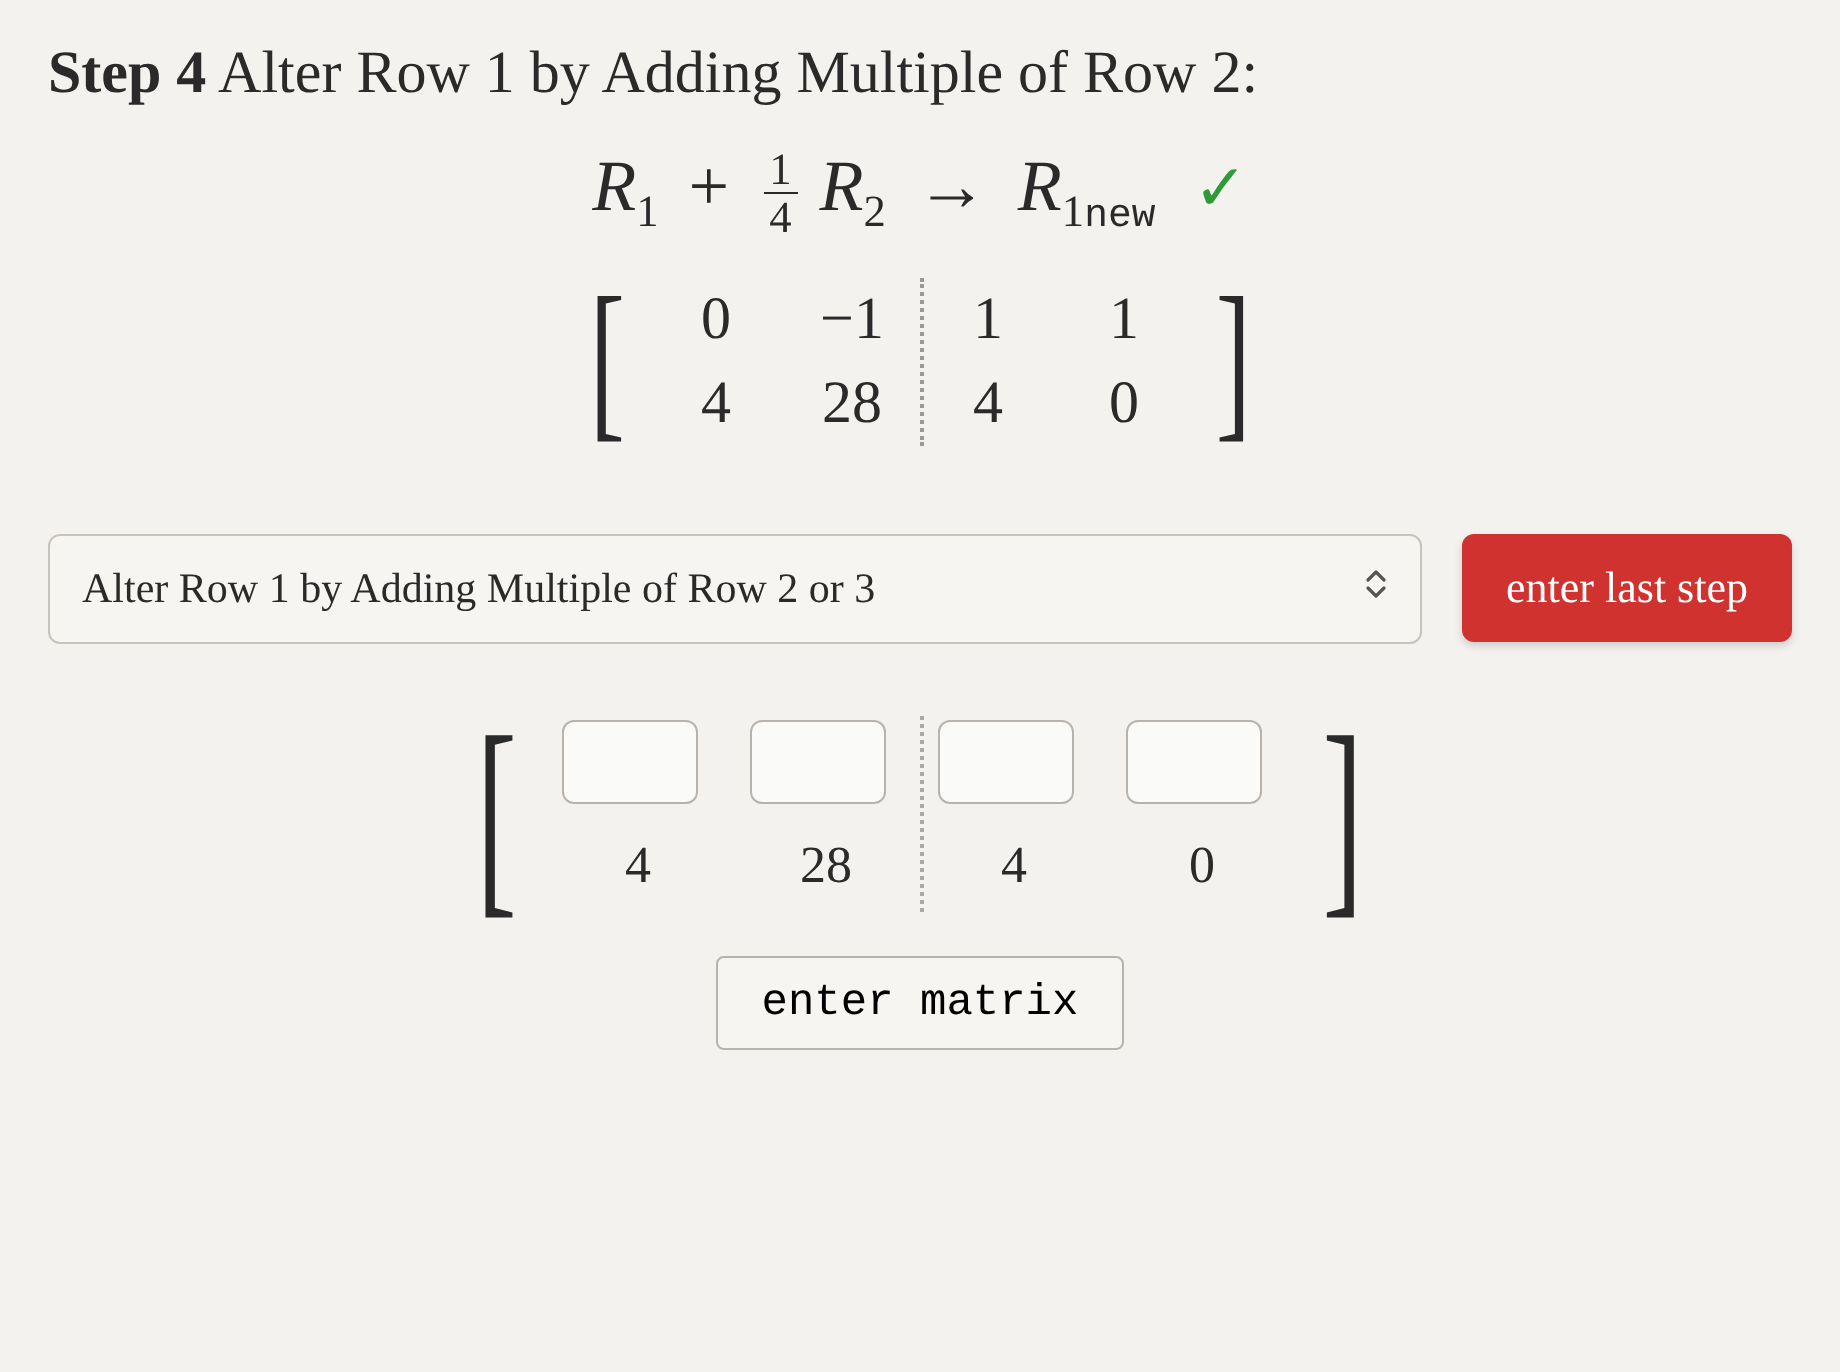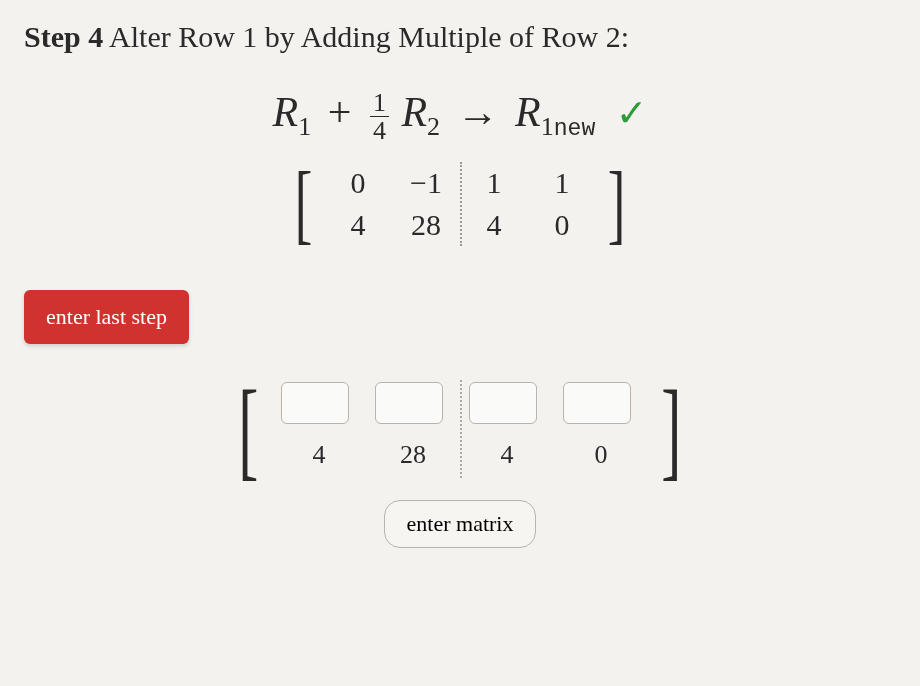--- a/index.html
+++ b/index.html
@@ -7,26 +7,26 @@
     margin: 0;
     padding: 20px 24px;
     width: 920px;
     height: 686px;
     font-family: Georgia, 'Times New Roman', serif;
     background: #f4f2ef;
     color: #2a2a2a;
   }
   .heading {
     font-size: 30px;
-    margin-bottom: 34px;
+    margin-bottom: 18px;
   }
   .heading .bold { font-weight: 700; }
   .formula-row {
     text-align: center;
-    font-size: 42px;
+    font-size: 36px;
     font-style: italic;
     margin-bottom: 14px;
   }
   .formula-row .sub { font-size: 0.62em; vertical-align: sub; font-style: normal; }
   .frac {
     display: inline-block;
     vertical-align: middle;
     text-align: center;
     font-style: normal;
     font-size: 0.62em;
@@ -147,24 +147,24 @@
     font-weight: 300;
     line-height: 1;
     transform: scaleX(0.55);
     font-family: serif;
   }
 
   .enter-row { text-align: center; margin-top: 16px; }
   .enter-btn {
     border: 1.5px solid #b8b3ac;
     background: #f7f5f2;
-    border-radius: 16px;
+    border-radius: 4px;
     padding: 10px 22px;
     font-size: 22px;
-    font-family: Liberation Serif, serif;
+    font-family: Liberation Mono, monospace;
     cursor: pointer;
   }
 </style>
 </head>
 <body>
 
 <div class="heading">
   <span class="bold">Step 4</span>
   <span>Alter Row 1 by Adding Multiple of Row 2:</span>
 </div>
@@ -192,20 +192,28 @@
     <div class="cell">1</div>
     <div class="cell">4</div>
     <div class="cell">28</div>
     <div class="cell">4</div>
     <div class="cell">0</div>
   </div>
   <span class="bracket">]</span>
 </div>
 
 <div class="controls-row">
+  <div class="select-box">
+    <span>Alter Row 1 by Adding Multiple of Row 2 or 3</span>
+    <span class="chev">
+      <svg width="12" height="18" viewBox="0 0 12 18">
+          <path d="M2 7 L6 3 L10 7 M2 11 L6 15 L10 11" stroke="#555" stroke-width="1.6" fill="none" stroke-linecap="round" stroke-linejoin="round"></path>
+        </svg>
+    </span>
+  </div>
   <button class="remove-btn">enter last step</button>
 </div>
 
 <div class="matrix-input-wrap">
   <span class="bracket2">[</span>
   <div class="mgrid-in">
     <div class="sep"></div>
     <input class="cell-input" value="" style="">
     <input class="cell-input" value="" style="">
     <input class="cell-input" value="" style="">

